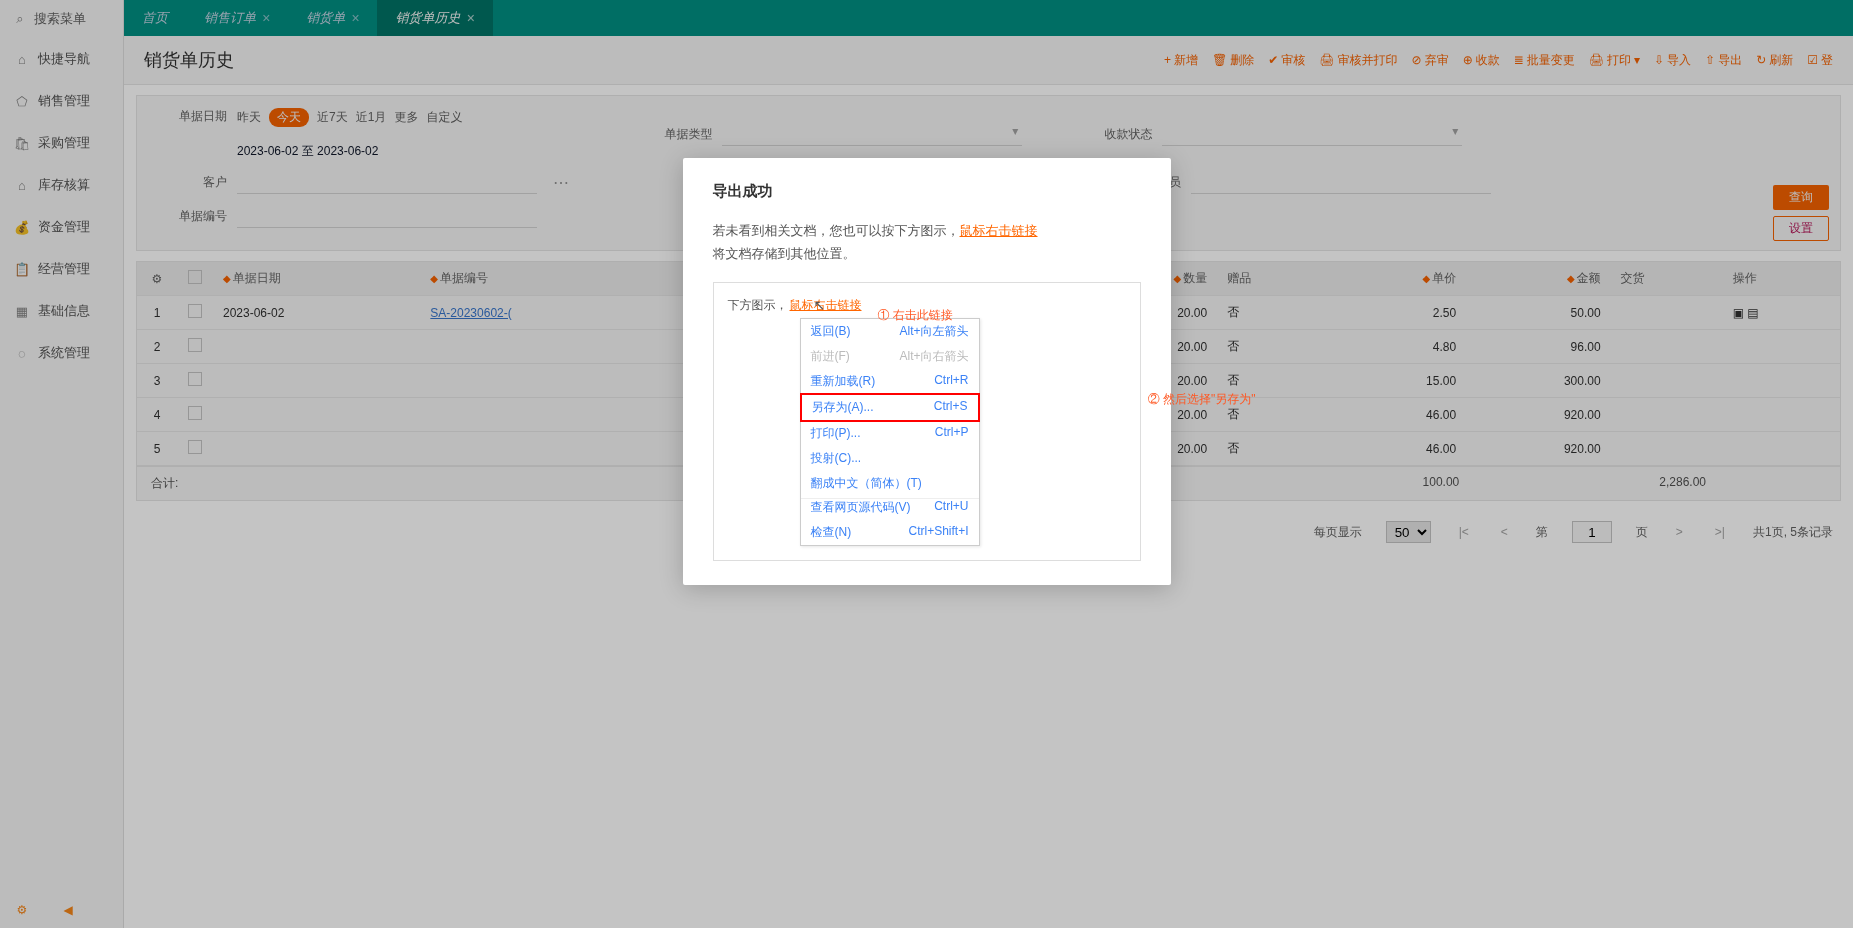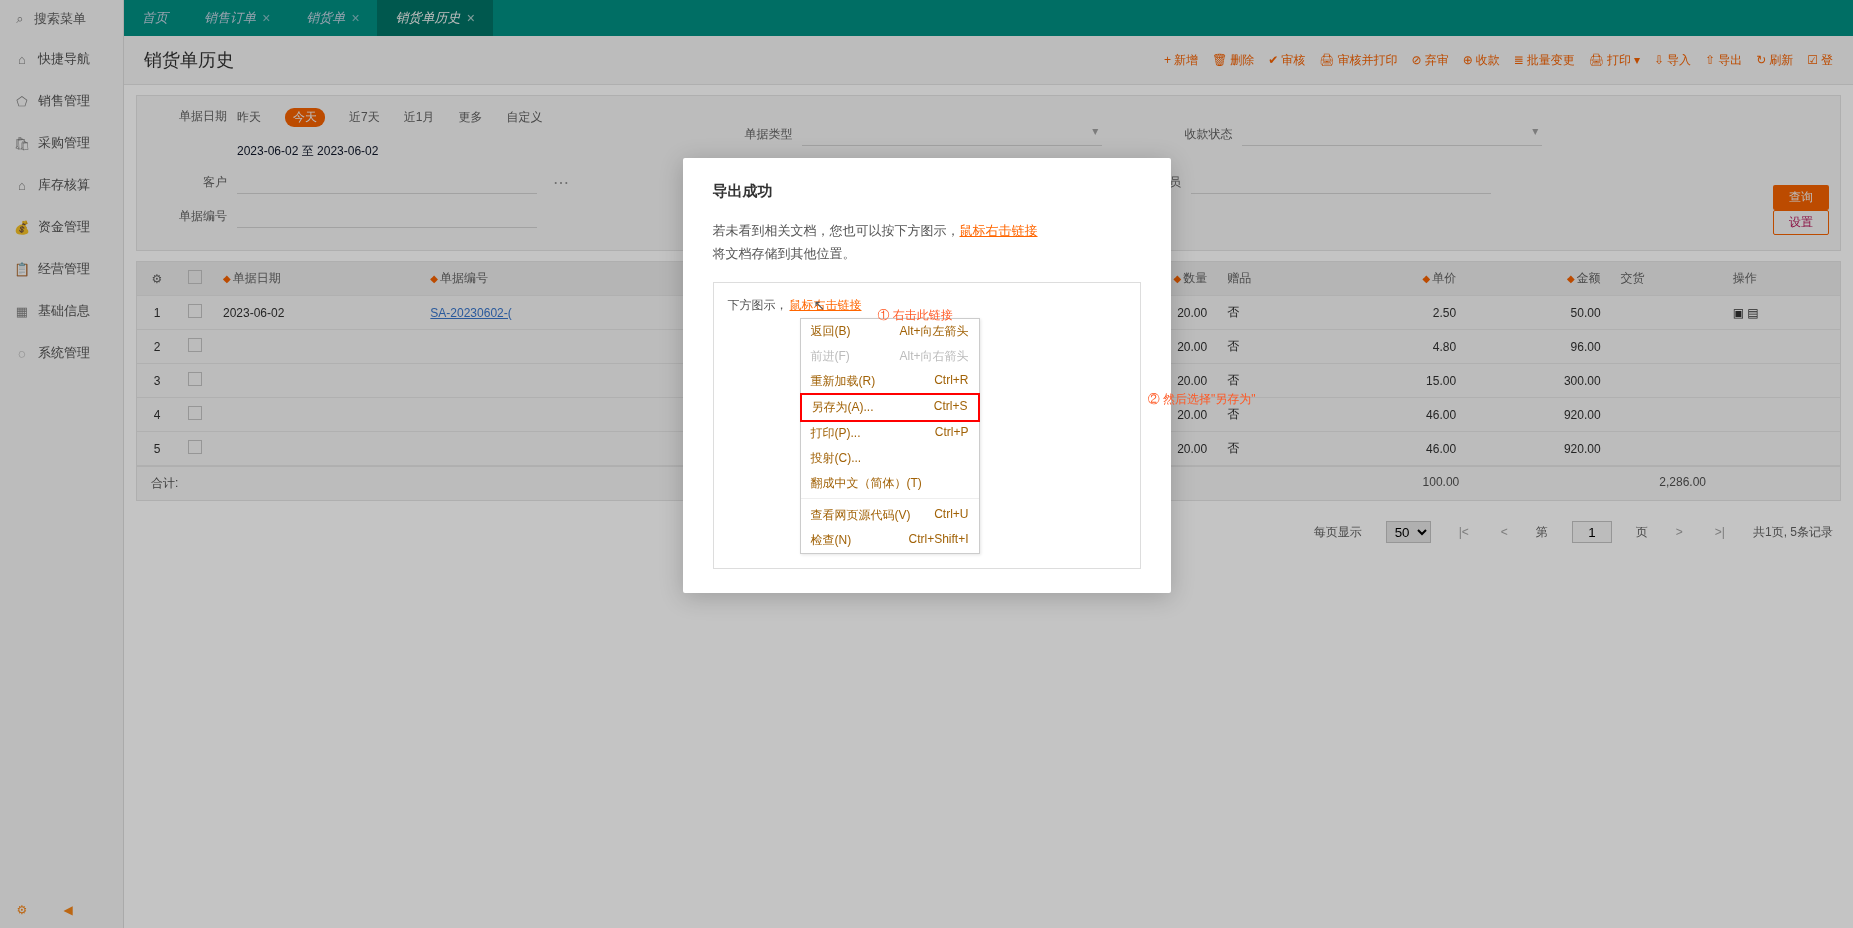--- a/index.html
+++ b/index.html
@@ -22,31 +22,31 @@
 
 .page-header { display: flex; align-items: center; padding: 12px 20px; background: #fff; border-bottom: 1px solid #eee; }
 .page-title { font-size: 18px; color: #333; font-weight: 500; }
 .toolbar { margin-left: auto; display: flex; gap: 14px; align-items: center; }
 .tool-btn { color: #ff6600; font-size: 12px; cursor: pointer; display: flex; align-items: center; gap: 3px; }
 
 .filters { background: #fff; margin: 10px 12px 0 12px; padding: 12px 30px; border: 1px solid #eee; }
 .filter-row { display: flex; align-items: center; margin-bottom: 10px; gap: 30px; }
 .filter-item { display: flex; align-items: center; gap: 10px; }
 .filter-label { color: #666; width: 60px; text-align: right; font-size: 12px; }
-.date-presets { display: flex; align-items: center; gap: 24px; font-size: 12px; color: #666; }
+.date-presets { display: flex; align-items: center; gap: 8px; font-size: 12px; color: #666; }
 .date-preset { cursor: pointer; }
 .date-preset.active { background: #ff6600; color: #fff; padding: 1px 8px; border-radius: 9px; }
 .date-range { color: #0f172a; font-size: 12px; margin-top: 16px;}
 .filter-input { flex:1; border: none; border-bottom: 1px solid #ddd; height: 24px; min-width: 300px; }
 .filter-select { flex:1; border: none; border-bottom: 1px solid #ddd; height: 24px; min-width: 300px; background:#fff; position:relative;}
 .filter-select::after{content:"▾";position:absolute;right:4px;top:2px;color:#aaa;}
 .ellipsis{color:#999;font-size:16px;letter-spacing:2px;margin-left:6px;cursor:pointer;}
 .btn-orange { background: #ff6600; color: #fff; border: none; padding: 4px 16px; border-radius: 2px; cursor: pointer; font-size:12px;}
 .btn-outline { border: 1px solid #ff6600; color: #be185d; background: #fff; padding: 3px 14px; border-radius: 2px; cursor:pointer; font-size:12px;}
-.filter-actions{position:absolute;right:24px;top:100px;display:flex;flex-direction:column;}
+.filter-actions{position:absolute;right:24px;top:100px;display:flex;flex-direction:column;gap:6px;}
 
 .table-wrap { margin: 10px 12px; background: #fff; border: 1px solid #eee; overflow-x:auto;}
 table { width: 100%; border-collapse: collapse; min-width:1700px;}
 th, td { padding: 8px 10px; text-align: left; font-size: 12px; border-bottom: 1px solid #f0f0f0; white-space:nowrap;}
 th { background: #f7f7f7; color: #666; font-weight: normal; position:relative;}
 th .sort{color:#ff6600;font-size:10px;margin-right:2px;}
 td.num { text-align: right; }
 th.num { text-align: right; }
 .link { color: #3a7bd5; text-decoration: underline; cursor: pointer; }
 .checkbox { width: 14px; height: 14px; border: 1px solid #ccc; display:inline-block;}
@@ -60,23 +60,23 @@
 .pgbtn{color:#aaa;cursor:pointer;padding:0 4px;}
 
 
 .overlay { position: absolute; inset: 0; background: rgba(0,0,0,.2); display: flex; align-items: flex-start; justify-content: center; padding-top: 158px;}
 .modal { width: 488px; background: #fff; border-radius: 2px; box-shadow: 0 4px 24px rgba(0,0,0,.2); padding: 24px 30px;}
 .modal-title { font-size: 15px; font-weight: 600; margin-bottom: 18px; color:#333;}
 .modal-desc { font-size: 13px; color: #555; line-height: 1.8; }
 .modal-desc .hl { color: #ff6600; text-decoration: underline; }
 .modal-img { border: 1px solid #ddd; margin-top: 16px; padding: 14px; position:relative;}
 .ctx-menu{border:1px solid #ccc;background:#fff;width:180px;font-size:12px;margin-left:72px;margin-top:4px;box-shadow:1px 1px 3px rgba(0,0,0,.1);}
-.ctx-item{display:flex;justify-content:space-between;padding:4px 10px;color:#a16207;}
+.ctx-item{display:flex;justify-content:space-between;padding:4px 10px;color:#3b82f6;}
 .ctx-item.dis{color:#bbb;}
-.ctx-item.sep{border-top:1px solid #eee;margin-top:2px;padding-top:8px;}
+.ctx-item.sep{border-top:1px solid #eee;margin-top:2px;padding-top:0;}
 .ctx-item.hl{border:2px solid red;margin:-1px;}
 .modal-anno1{color:#ff5722;font-size:12px;position:absolute;left:150px;top:10px;}
 .modal-anno2{color:#ff5722;font-size:12px;position:absolute;right:-130px;top:94px;}
 .modal-img-wrap{position:relative;}
 .modal-footer{display:flex;justify-content:flex-end;margin-top:22px;}
 .modal-btn{background:#ff8c1a;color:#fff;border:none;padding:8px 24px;border-radius:2px;cursor:pointer;font-size:13px;}
 .demo-line{font-size:12px;color:#555;display:flex;align-items:center;gap:2px;}
 .demo-link{color:#ff6600;text-decoration:underline;}
 .cursor{font-size:14px;}
 

